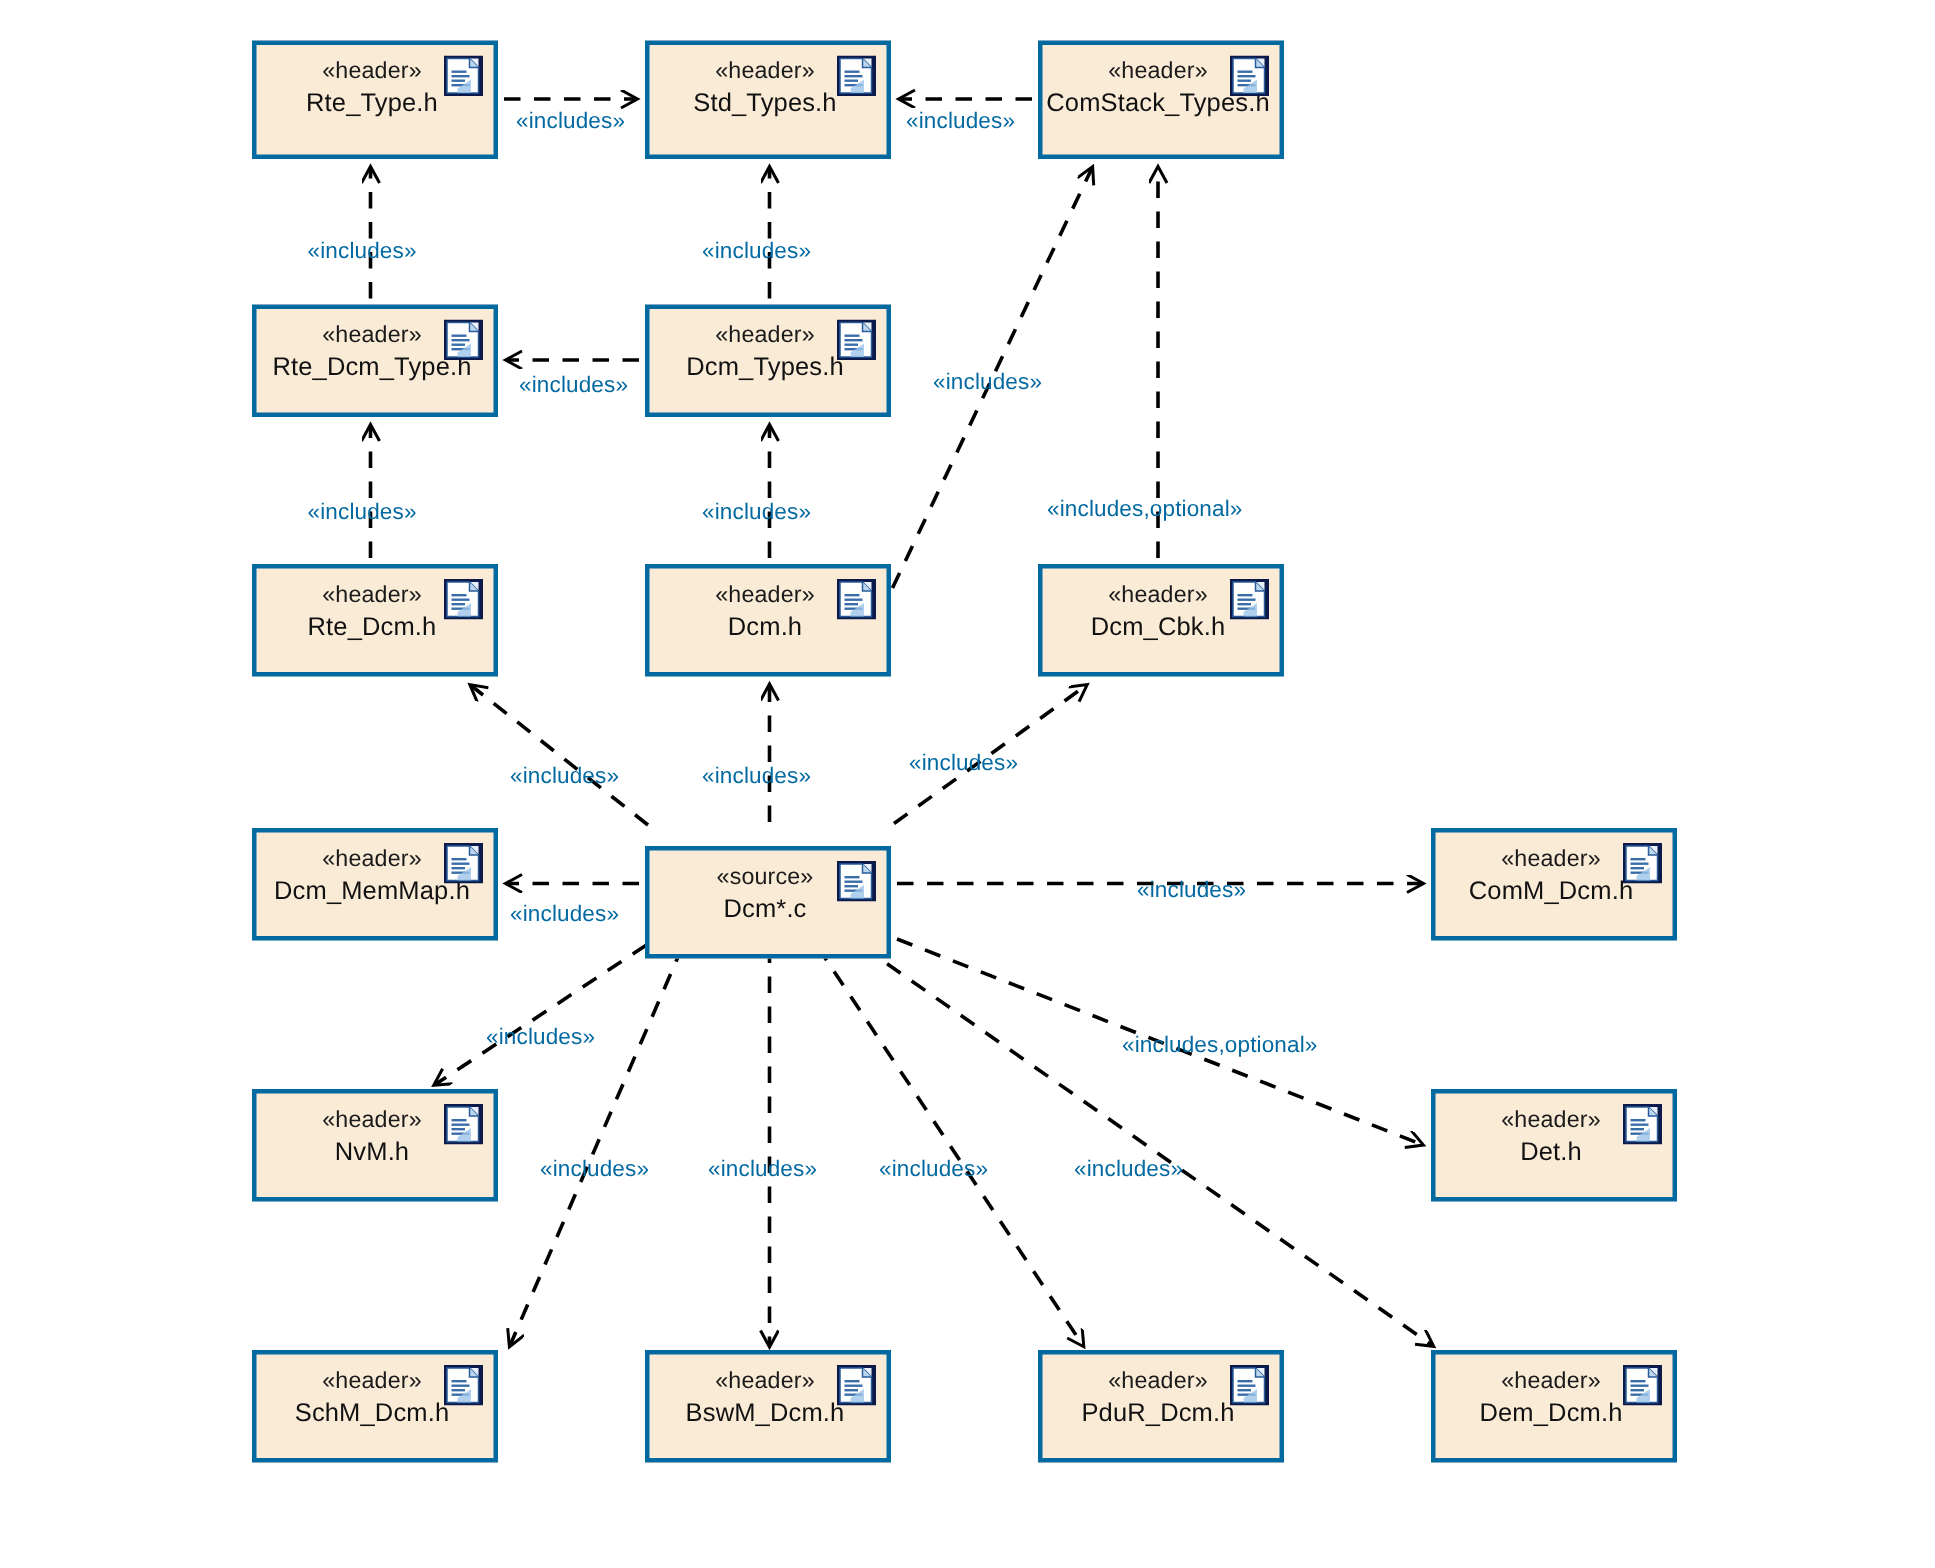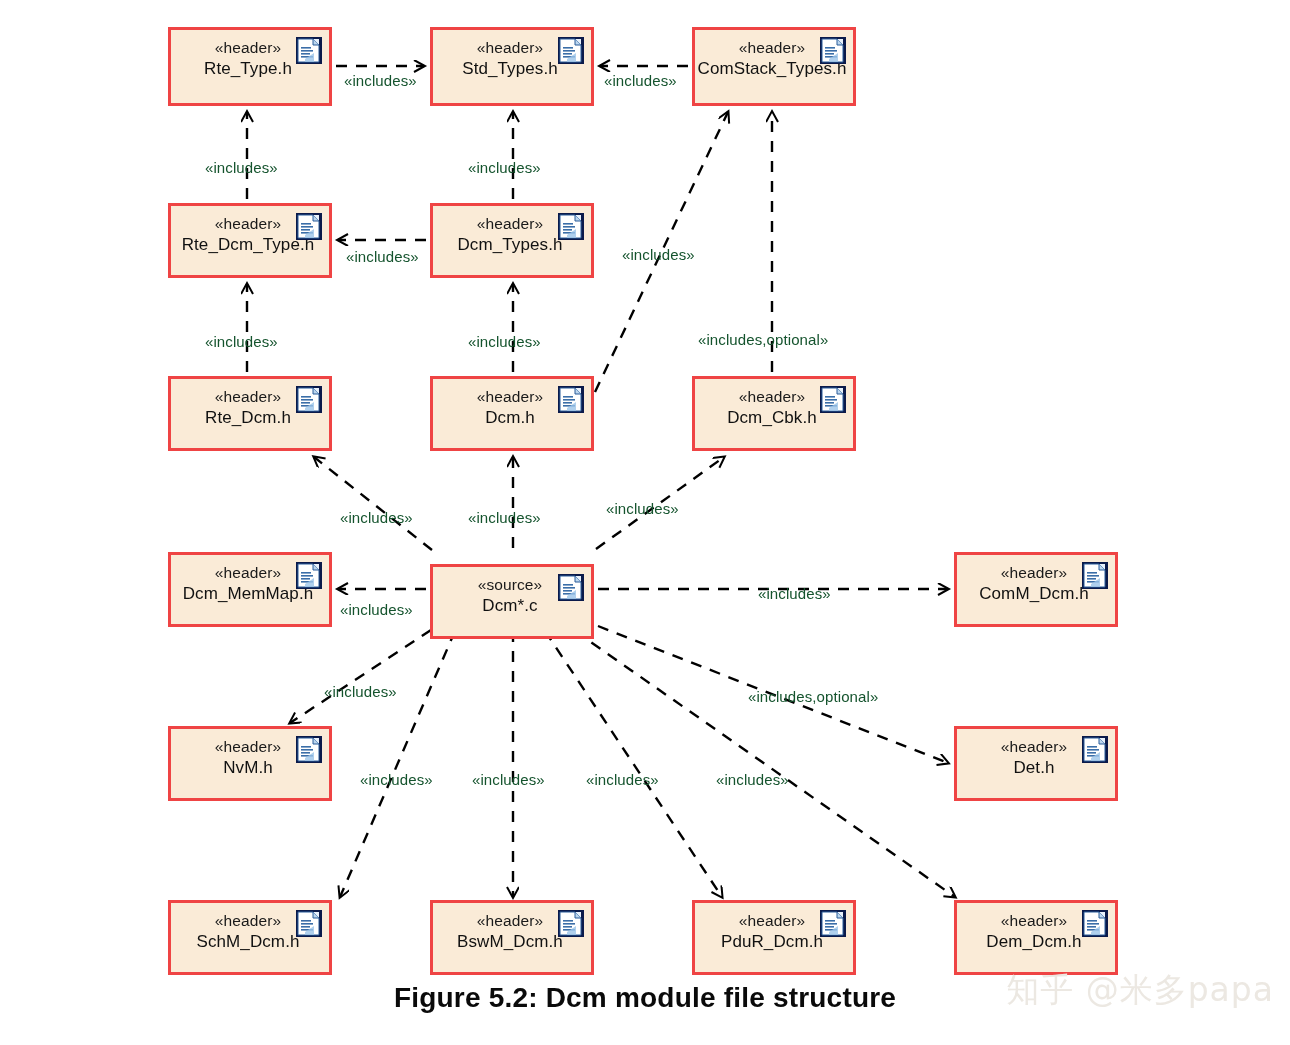--- a/index.html
+++ b/index.html
@@ -20,21 +20,21 @@
   svg#edge-layer {
     position: absolute;
     left: 0; top: 0;
     width: 1290px; height: 1045px;
     pointer-events: none;
   }
   .node {
     position: absolute;
     box-sizing: border-box;
     background: #faebd7;
-    border: 3px solid #ef4444;
+    border: 3px solid #0369a1;
     padding: 0;
   }
   .node .stereotype {
     display: block;
     text-align: center;
     font-size: 15.5px;
     color: #1a1a1a;
     line-height: 1.1;
     margin-top: 9px;
     padding-right: 4px;
@@ -53,21 +53,21 @@
   .doc-icon {
     position: absolute;
     right: 7px;
     top: 7px;
     width: 26px;
     height: 27px;
   }
   .edge-label {
     position: absolute;
     font-size: 15px;
-    color: #14532d;
+    color: #0369a1;
     white-space: nowrap;
     background: transparent;
     letter-spacing: 0.1px;
   }
   #figure-caption {
     position: absolute;
     left: 0;
     top: 982px;
     width: 1290px;
     text-align: center;
@@ -396,15 +396,13 @@
       <div class="edge-label" style="left: 340px; top: 601px;">«includes»</div>
       <div class="edge-label" style="left: 758px; top: 585px;">«includes»</div>
       <div class="edge-label" style="left: 324px; top: 683px;">«includes»</div>
       <div class="edge-label" style="left: 748px; top: 688px;">«includes,optional»</div>
       <div class="edge-label" style="left: 360px; top: 771px;">«includes»</div>
       <div class="edge-label" style="left: 472px; top: 771px;">«includes»</div>
       <div class="edge-label" style="left: 586px; top: 771px;">«includes»</div>
       <div class="edge-label" style="left: 716px; top: 771px;">«includes»</div>
     </div>
 
-  <div id="figure-caption">Figure 5.2: Dcm module file structure</div>
-  <div id="watermark">知乎 @米多papa</div>
 </div>
 
 </body></html>

